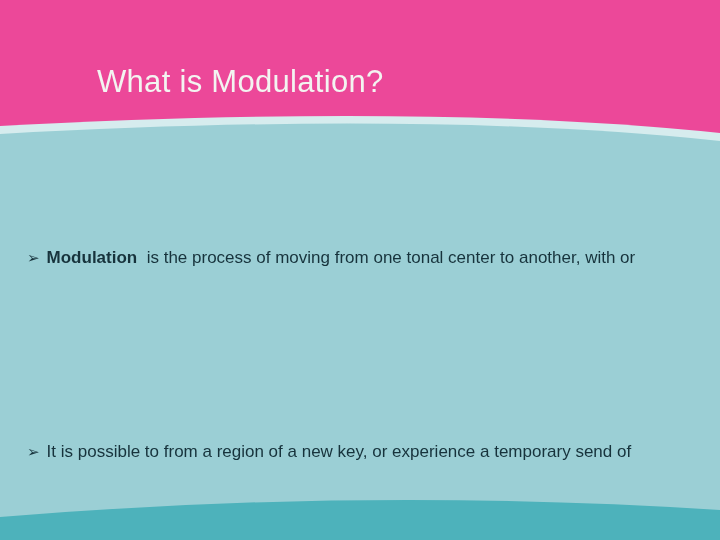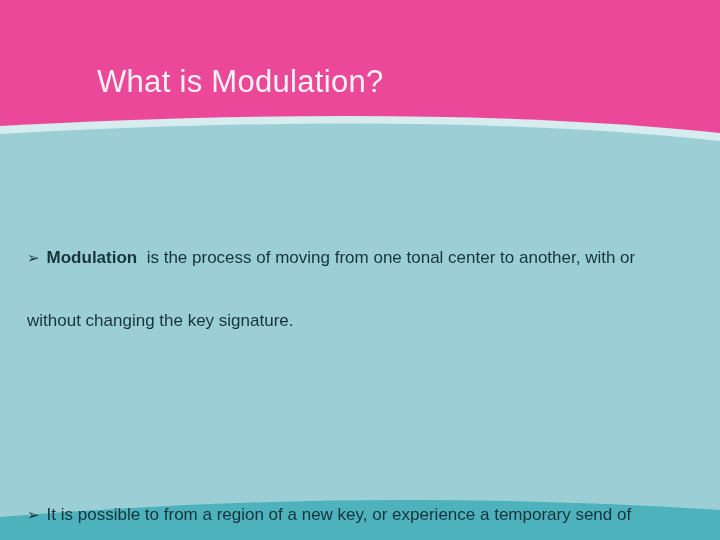--- a/index.html
+++ b/index.html
@@ -36,21 +36,20 @@
     <path d="M0,134 Q430,110 720,141 L720,540 L0,540 Z" fill="#9bcfd5"></path>
     <path d="M0,517 Q360,487 720,510 L720,540 L0,540 Z" fill="#4db2bb"></path>
   </svg>
 
   <div class="title">What is Modulation?</div>
 
   <div class="content">
 
     
     <div class="line"><span class="bullet-glyph">➢</span><span class="b">Modulation</span><span>  is the process of moving from one tonal center to another, with or</span></div>
-    <div class="line">without changing the key signature.</div>
 
     <div class="spacer-26"></div>
 
     
     <div class="line"><span class="bullet-glyph">➢</span><span>It is possible to from a region of a new key, or experience a temporary send of</span></div>
     
     
 
     
     

